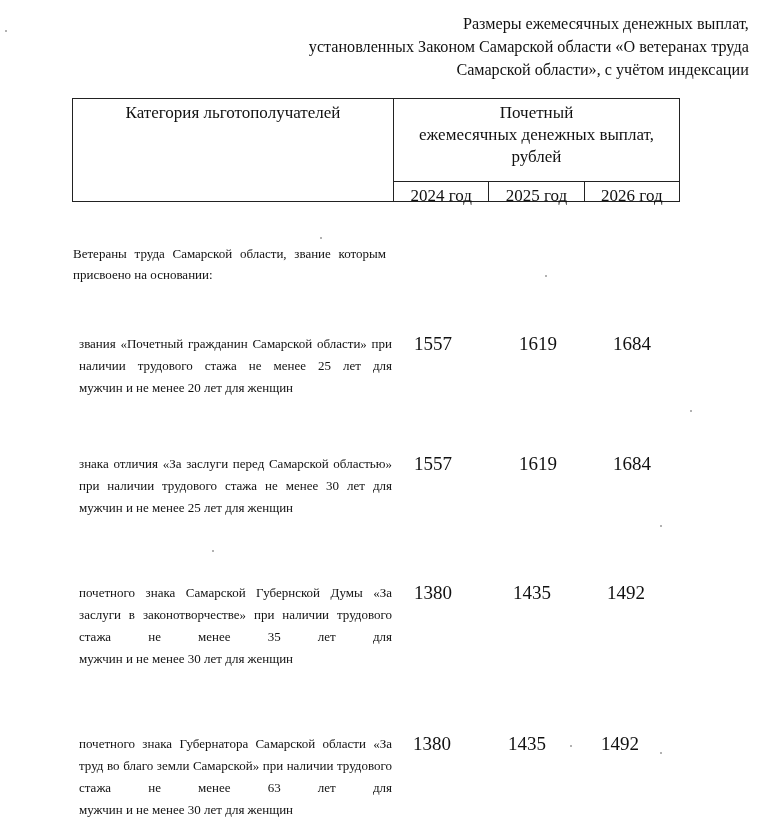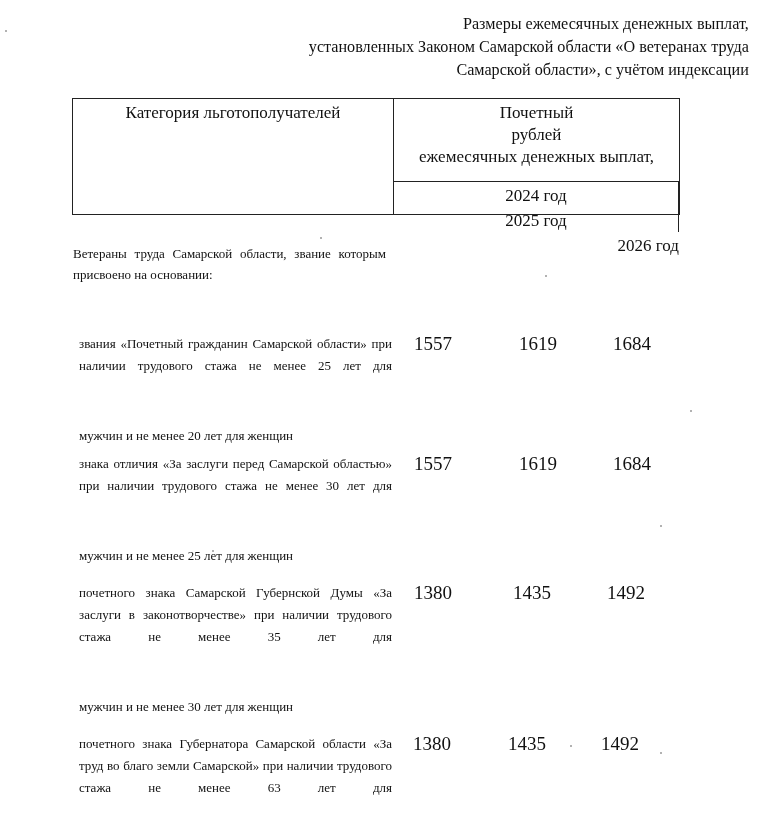--- a/index.html
+++ b/index.html
@@ -26,21 +26,21 @@
     }
     .page-title .line {
       display: block;
       transform: scaleX(0.95);
     }
     .header-table {
       position: absolute;
       left: 72px;
       top: 98px;
       width: 608px;
-      height: 117px;
+      height: 104px;
       border: 1.5px solid #222;
       box-sizing: border-box;
     }
     .hdr-category {
       position: absolute;
       left: 0;
       top: 0;
       width: 321px;
       height: 100%;
       border-right: 1.5px solid #222;
@@ -64,32 +64,31 @@
       padding-top: 3px;
     }
     .hdr-sizes span { display: block; }
     .hdr-years {
       position: absolute;
       left: 321px;
       top: 83px;
       right: 0;
       bottom: 0;
       display: flex;
-      flex-direction: column;
     }
     .hdr-year {
       flex: 1;
       text-align: center;
       font-size: 17px;
       line-height: 22px;
       padding-top: 3px;
       border-right: 1.5px solid #222;
       box-sizing: border-box;
     }
-    .hdr-year:last-child { border-right: none; text-align: right; }
+    .hdr-year:last-child { border-right: none; }
 
     .intro {
       position: absolute;
       left: 73px;
       top: 243px;
       width: 313px;
       font-size: 13px;
       line-height: 21px;
       text-align: justify;
       text-align-last: left;
@@ -99,21 +98,20 @@
       left: 79px;
       width: 313px;
       font-size: 13px;
       line-height: 22px;
       text-align: justify;
       text-align-last: justify;
     }
     .row-text .last {
       display: block;
       text-align-last: left;
-      margin-top: 48px;
     }
     .num {
       position: absolute;
       font-size: 19px;
       line-height: 21px;
     }
     .speck {
       position: absolute;
       width: 2px;
       height: 2px;
@@ -127,22 +125,22 @@
 <div class="page-title">
   <span class="line">Размеры ежемесячных денежных выплат,</span>
   <span class="line">установленных Законом Самарской области «О ветеранах труда</span>
   <span class="line">Самарской области», с учётом индексации</span>
 </div>
 
 <div class="header-table">
   <div class="hdr-category">Категория льготополучателей</div>
   <div class="hdr-sizes">
     <span>Почетный</span>
+    <span>ежемесячных денежных выплат,</span>
     <span>рублей</span>
-    <span>ежемесячных денежных выплат,</span>
   </div>
   <div class="hdr-years">
     <div class="hdr-year">2024 год</div>
     <div class="hdr-year">2025 год</div>
     <div class="hdr-year">2026 год</div>
   </div>
 </div>
 
 <div class="intro">Ветераны труда Самарской области, звание которым присвоено на основании:</div>
 

